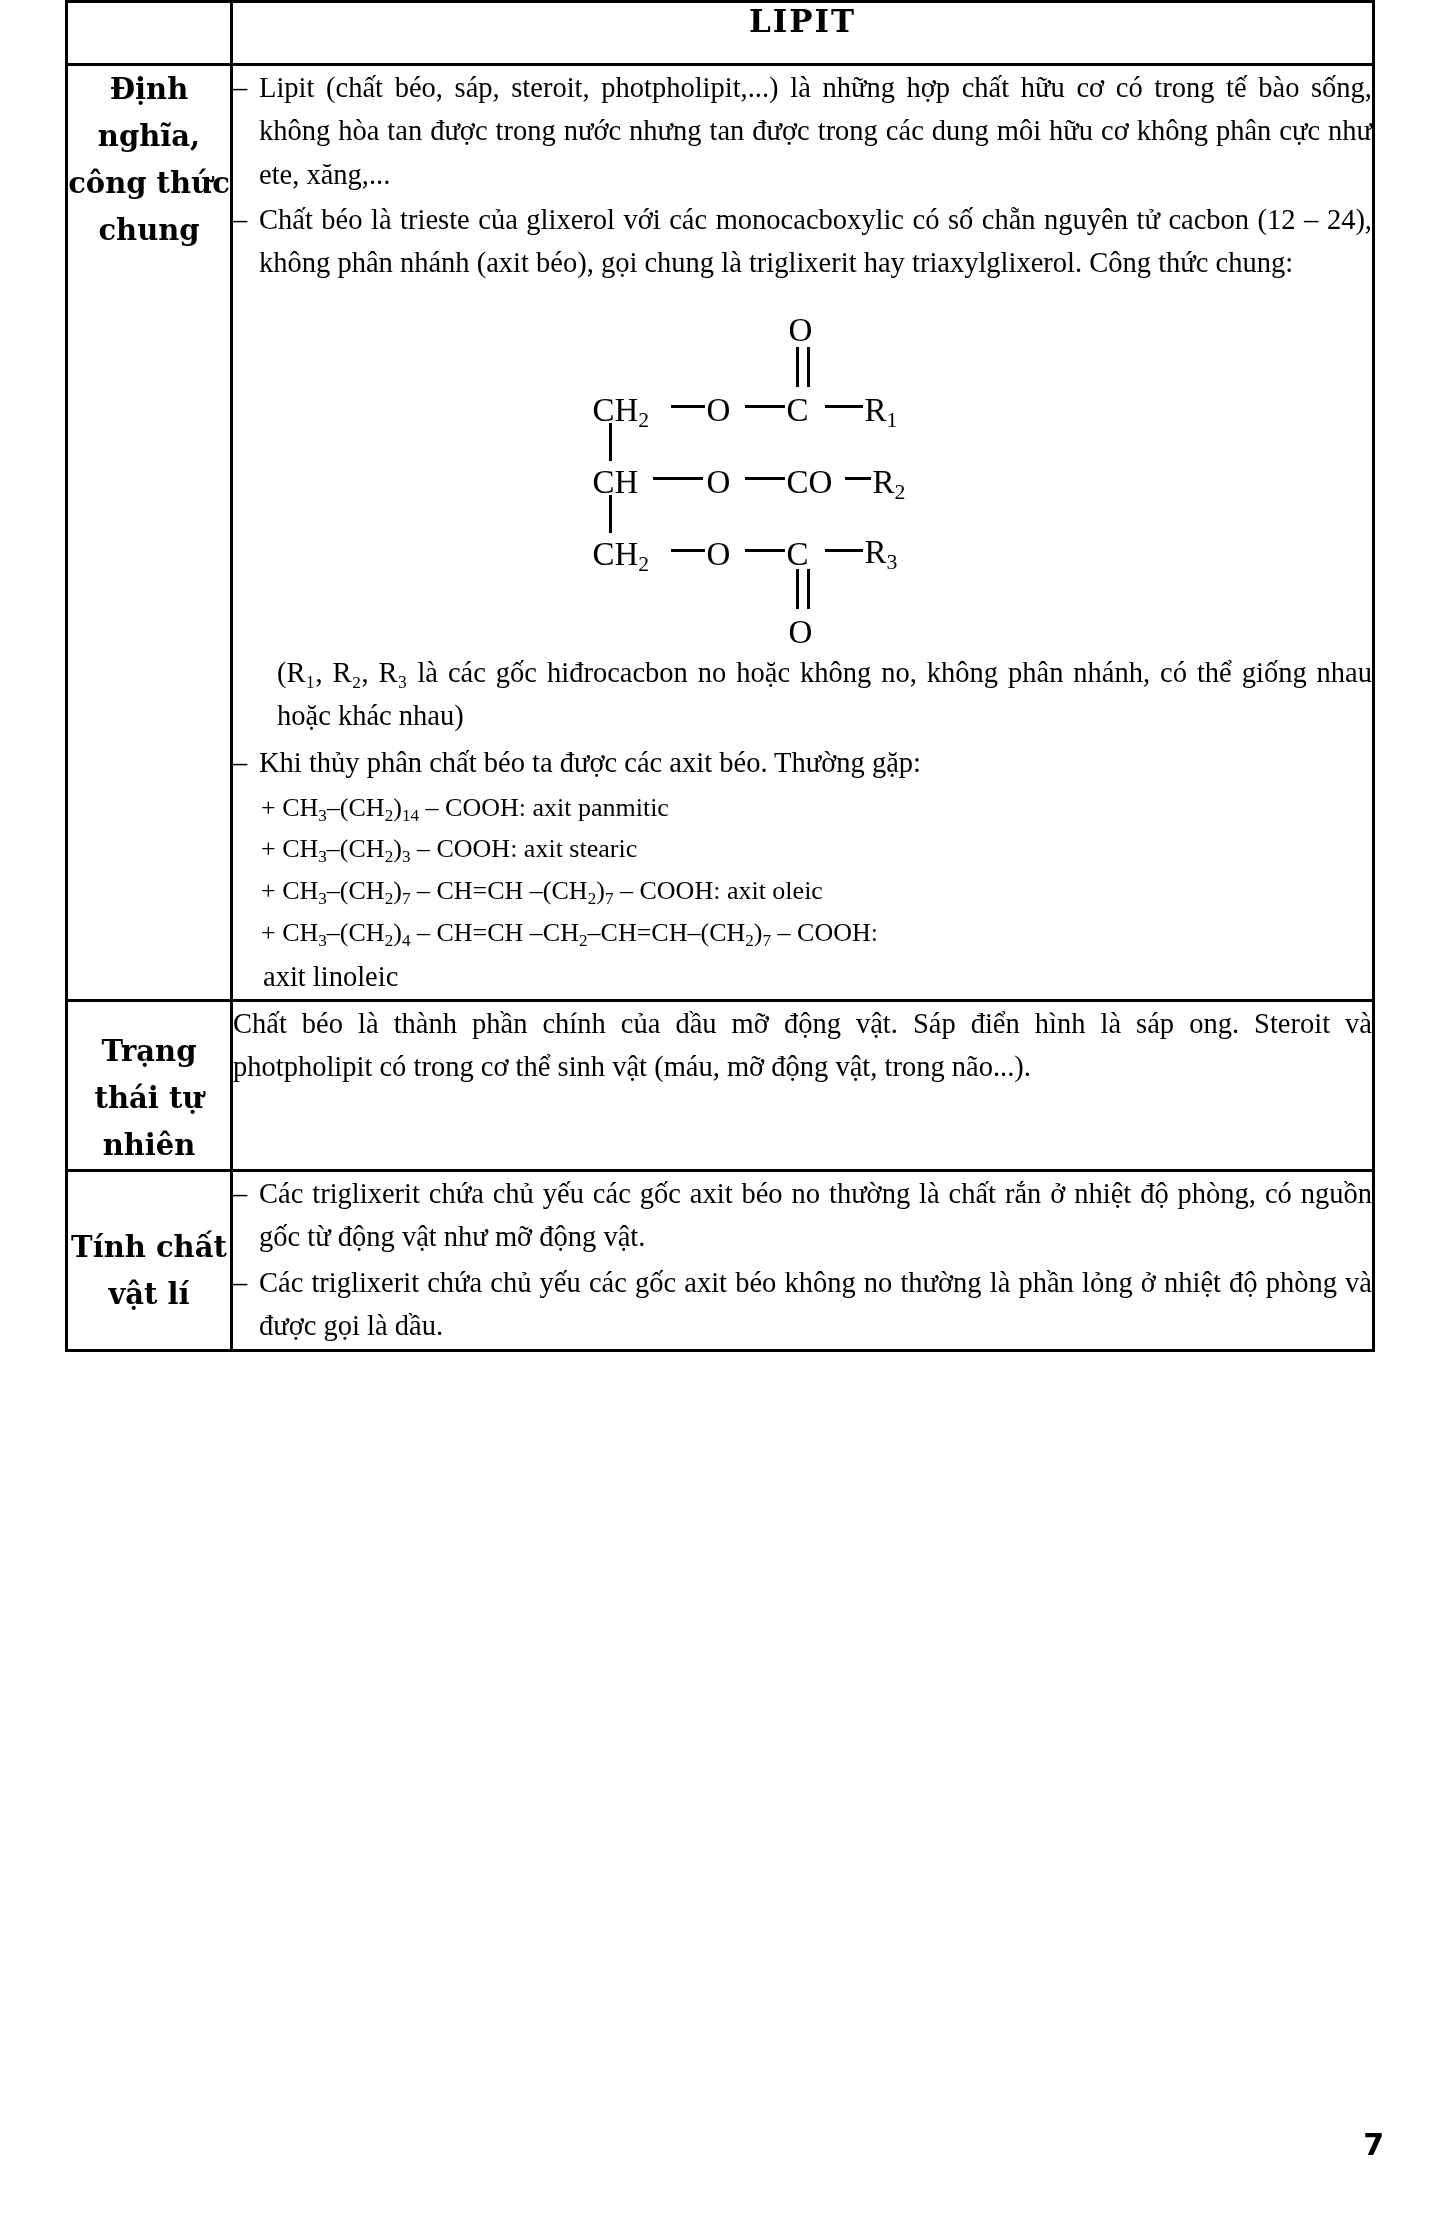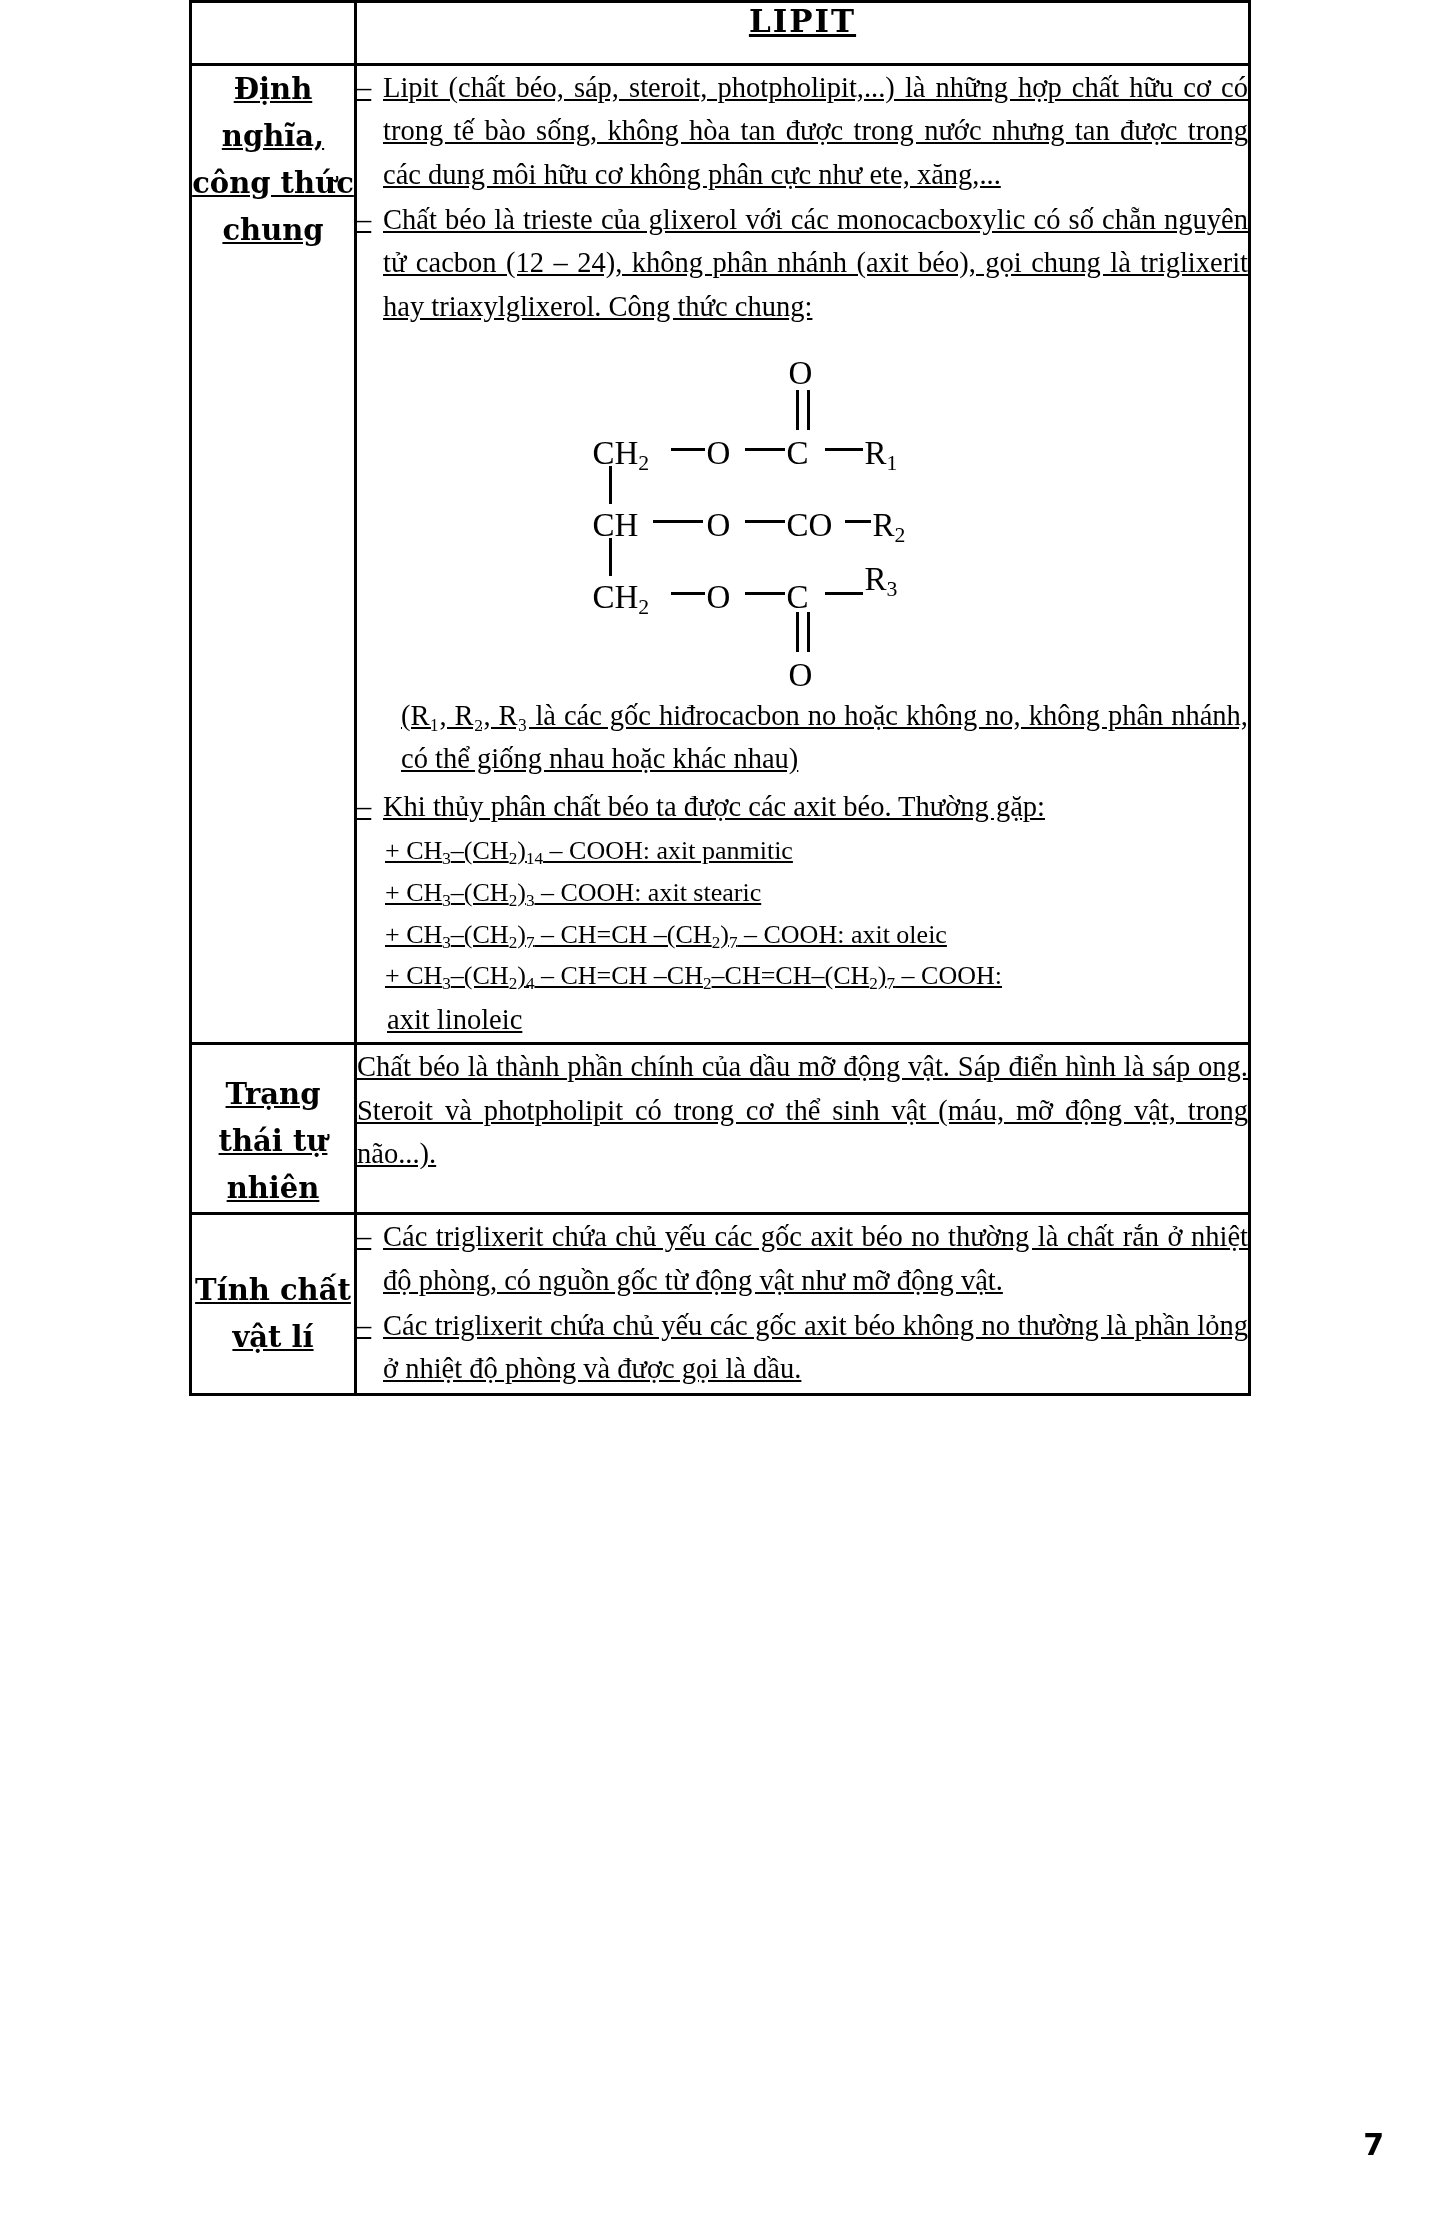--- a/index.html
+++ b/index.html
@@ -23,24 +23,23 @@
   .page-title {
     text-align: center;
     font-family: "DejaVu Sans", "Liberation Sans", sans-serif;
     font-weight: 700;
     font-size: 33px;
     letter-spacing: 1px;
     margin: 70px 0 26px 0;
   }
   table.lipit-table {
     border-collapse: collapse;
-    width: 1062px;
+    width: 1310px;
     margin: 0 auto;
     table-layout: fixed;
-    text-decoration: underline;
   }
   table.lipit-table td {
     border: 3px solid #000;
     vertical-align: top;
     padding: 0;
   }
   .col-label {
     width: 165px;
   }
   .label-cell {
@@ -188,21 +187,21 @@
               <span class="sx" style="left:280px; top:146px;">R<sub>2</sub></span>
 
               <div class="bond-v" style="left:16px; top:184px; height:38px;"></div>
 
               <span class="sx" style="left:0px; top:218px;">CH<sub>2</sub></span>
               <div class="bond-h" style="left:78px; top:238px; width:34px;"></div>
               <span class="sx" style="left:114px; top:218px;">O</span>
               <div class="bond-h" style="left:152px; top:238px; width:40px;"></div>
               <span class="sx" style="left:194px; top:218px;">C</span>
               <div class="bond-h" style="left:232px; top:238px; width:38px;"></div>
-              <span class="sx" style="left:272px; top:200px;">R<sub>3</sub></span>
+              <span class="sx" style="left:272px; top:216px;">R<sub>3</sub></span>
 
               <div class="bond-v" style="left:203px; top:258px; height:40px;"></div>
               <div class="bond-v" style="left:214px; top:258px; height:40px;"></div>
               <span class="sx" style="left:196px; top:296px;">O</span>
             </div>
           </div>
 
           <div class="para" style="margin-top:70px;padding-left:44px;">(R₁, R₂, R₃ là các gốc hiđrocacbon no hoặc không no, không phân nhánh, có thể giống nhau hoặc khác nhau)</div>
 
           <div class="bullet-line" style="margin-top:4px;">

